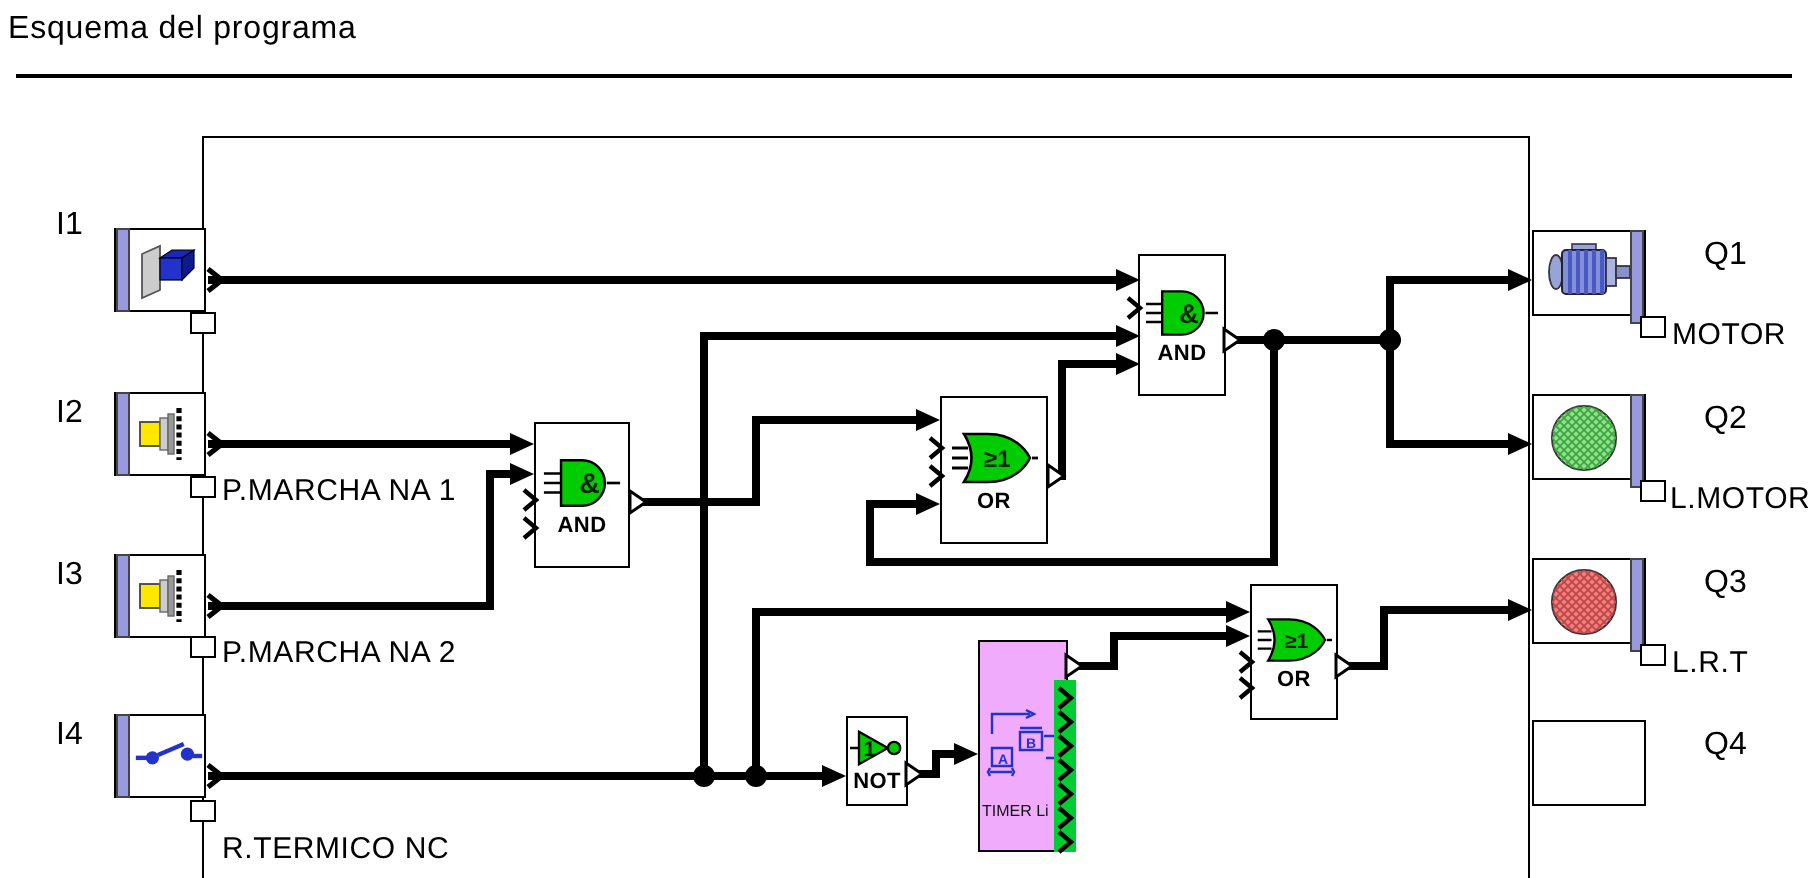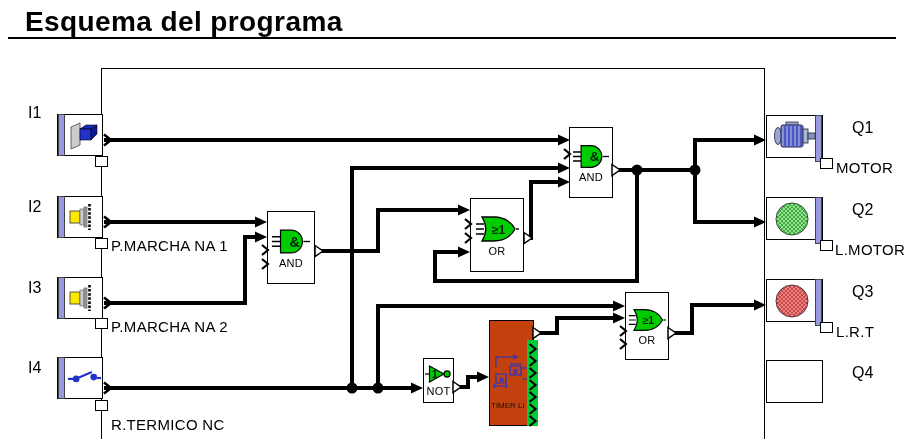--- a/index.html
+++ b/index.html
@@ -3,47 +3,47 @@
 <meta charset="utf-8">
 <style>
 :root{
   --green:#00CC00; --purple:#9999DD; --lampG:#8FE08F; --lampR:#F08080;
   --blue:#2233CC; --yellow:#FFE800; --stripG:#00CC33; --wire:#000;
 }
 *{box-sizing:border-box;margin:0;padding:0}
 body{background:#fff}
 .stage{position:relative;width:908px;height:439px;background:#fff;overflow:hidden;
   font-family:"Liberation Sans",sans-serif;color:#000}
-.title{position:absolute;left:25px;top:6px;font-size:28px;font-weight:bold;letter-spacing:.4px;white-space:nowrap}
+.title{position:absolute;left:4px;top:6px;font-size:16px;font-weight:normal;letter-spacing:.4px;white-space:nowrap}
 .title-rule{position:absolute;left:8px;top:37px;width:888px;height:2px;background:#000}
 .frame{position:absolute;left:101px;top:68px;width:664px;height:385px;border:1px solid #000;z-index:0}
 .layer{position:absolute;left:0;top:0;z-index:1}
 .layer.top{z-index:3}
 .io-id{position:absolute;font-size:16px;z-index:2;white-space:nowrap}
 .io-label{position:absolute;font-size:15px;letter-spacing:.3px;z-index:2;white-space:nowrap}
 .cb{position:absolute;width:13px;height:11px;border:1px solid #000;background:#fff;z-index:3}
 .iblock{position:absolute;width:46px;height:42px;border:1px solid #000;background:#fff;z-index:2;
   display:flex;align-items:center;padding-left:9px}
 .ibar{position:absolute;left:0;top:-1px;width:7px;height:calc(100% + 2px);background:var(--purple);border:1px solid #444}
 .oblock{position:absolute;width:57px;height:43px;border:1px solid #000;background:#fff;z-index:2;
   display:flex;align-items:center;justify-content:center}
 .obar{position:absolute;right:0;top:-1px;width:7px;height:calc(100% + 6px);background:var(--purple);border:1px solid #444}
 .gate{position:absolute;border:1px solid #000;background:#fff;z-index:2;
   display:flex;flex-direction:column;align-items:center;justify-content:center;gap:2px}
-.glabel{font-size:11px;font-weight:normal;letter-spacing:.2px;line-height:1}
+.glabel{font-size:11px;font-weight:bold;letter-spacing:.2px;line-height:1}
 .gbody{fill:var(--green);stroke:#000;stroke-width:1.3}
 .pin{stroke:#000;stroke-width:1.4;fill:none}
 .gsym{font-weight:bold;fill:#002200;font-family:"Liberation Sans",sans-serif}
 .wire{stroke:var(--wire);stroke-width:4;fill:none}
 .dot{fill:#000;stroke:none}
 .ahead{fill:#000;stroke:none}
 .ochev{fill:#fff;stroke:#000;stroke-width:1.5}
 .ichev{stroke:#000;stroke-width:2.2;fill:none}
 .iochev{stroke:#000;stroke-width:2.6;fill:none}
-.timer-box{position:absolute;left:489px;top:320px;width:45px;height:106px;border:1px solid #000;background:#c2410c;z-index:2}
+.timer-box{position:absolute;left:489px;top:320px;width:45px;height:106px;border:1px solid #000;background:#f0abfc;z-index:2}
 .ticon{position:absolute;left:3px;top:32px}
 .tlabel{position:absolute;left:1px;top:80px;font-size:8px;letter-spacing:0;white-space:nowrap;color:#111}
 .tline{stroke:var(--blue);stroke-width:1.2;fill:none}
 .ttext{fill:var(--blue);font-weight:bold;font-family:"Liberation Sans",sans-serif}
 </style>
 </head>
 <body>
 
 <div class="stage">
 

